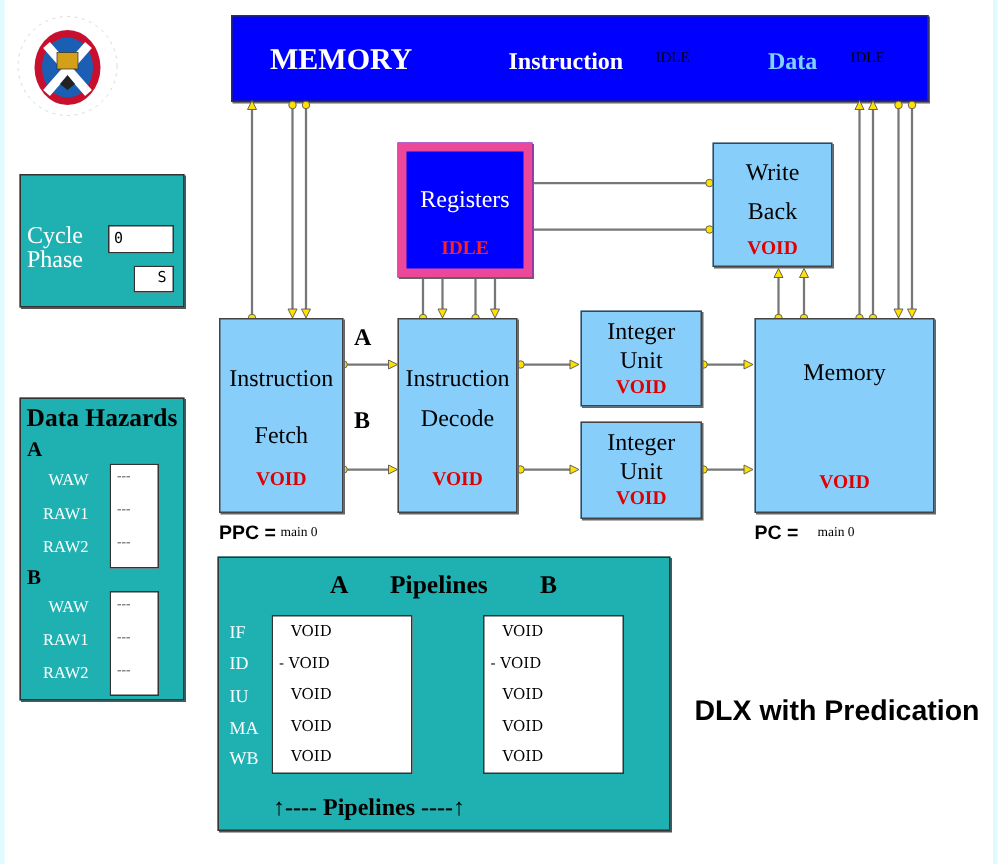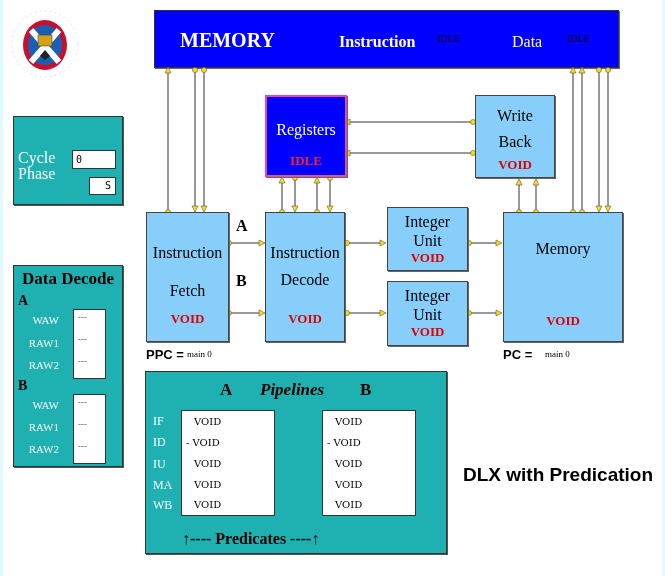--- a/index.html
+++ b/index.html
@@ -7,39 +7,39 @@
          font-family: "Liberation Serif", "DejaVu Serif", serif; }
   .edge-l { position:absolute; left:0; top:0; width:3px; height:576px; background:#e0fbff; }
   .edge-r { position:absolute; right:0; top:0; width:3px; height:576px; background:#e0fbff; }
   .abs { position:absolute; }
   .logo { left:11px; top:8px; width:68px; height:72px; }
   .memory { left:154px; top:10px; width:463px; height:56px; background:#0000ff; border:1px solid #333;
             box-shadow:1px 1px 0 #666; }
   .memory .title { position:absolute; left:25px; top:18px; color:#fff; font-weight:bold; font-size:20px; }
   .memory .ilabel { position:absolute; left:184px; top:22px; color:#fff; font-weight:bold; font-size:16px; }
   .memory .istat { position:absolute; left:282px; top:22px; color:#000; font-size:10px; }
-  .memory .dlabel { position:absolute; left:357px; top:22px; color:#fef9c3; font-weight:normal; font-size:16px; }
+  .memory .dlabel { position:absolute; left:357px; top:22px; color:#7dd3fc; font-weight:bold; font-size:16px; }
   .memory .dstat { position:absolute; left:412px; top:22px; color:#000; font-size:10px; }
 
   .panel { background:#1fb1b1; border:1px solid #333; box-shadow:1px 1px 0 #555; }
   .clock { left:13px; top:116px; width:108px; height:87px; }
   .clock .hd { position:absolute; left:0; width:100%; top:4px; text-align:center; font-weight:bold; font-size:17px; color:#000; }
   .clock .lbl { position:absolute; color:#fff; font-size:16px; }
   .box-in { position:absolute; background:#fff; border:1px solid #333; font-size:10px; font-family:"DejaVu Sans Mono", monospace; padding-left:3px; box-sizing:border-box; }
   .hazards { left:13px; top:265px; width:108px; height:200px; }
   .hazards .hd { position:absolute; left:0; width:100%; top:3px; text-align:center; font-weight:bold; font-size:17px; color:#000; }
   .hazards .grp { position:absolute; font-weight:bold; font-size:14px; color:#000; }
   .hazards .hl { position:absolute; color:#fff; font-size:11px; text-align:right; width:40px; }
   .hazards .hbox { position:absolute; background:#fff; border:1px solid #333; width:31px; height:68px; left:59px; }
   .hazards .hv { position:absolute; left:4px; font-size:9px; color:#555; }
 
   .unit { background:#87cefa; border:1px solid #444; box-shadow:1px 1px 0 #666; text-align:center; color:#000; }
   .unit .nm { position:absolute; left:0; width:100%; font-size:16px; line-height:1.3; }
   .unit .st { position:absolute; left:0; width:100%; color:#e00000; font-weight:bold; font-size:13px; }
-  .regs { left:265px; top:95px; width:78px; height:78px; background:#0000ff; border:2px solid #ec4899; box-shadow:1px 1px 0 #666; }
+  .regs { left:265px; top:95px; width:78px; height:78px; background:#0000ff; border:6px solid #ec4899; box-shadow:1px 1px 0 #666; }
   .regs .nm { position:absolute; left:0; width:100%; top:24px; text-align:center; color:#fff; font-size:16px; }
   .regs .st { position:absolute; left:0; width:100%; top:56px; text-align:center; color:#ff2020; font-size:13px; font-weight:bold; }
 
   .lbl-bold { font-weight:bold; font-size:16px; color:#000; }
   .pc-lbl { font-family:"Liberation Sans", sans-serif; font-weight:bold; font-size:13px; color:#000; }
   .pc-val { font-size:9px; color:#000; }
 
   .pipes { left:145px; top:371px; width:300px; height:181px; }
   .pipes .hd { position:absolute; top:8px; font-weight:bold; font-size:17px; color:#000; }
   .pipes .rl { position:absolute; left:7px; color:#fff; font-size:12px; }
@@ -74,21 +74,21 @@
 </div>
 
 <div class="abs panel clock">
   <span class="lbl" style="left:4px;top:32px;">Cycle</span>
   <div class="box-in" style="left:58px;top:33px;width:44px;height:19px;line-height:17px;">0</div>
   <span class="lbl" style="left:4px;top:48px;">Phase</span>
   <div class="box-in" style="left:75px;top:60px;width:27px;height:18px;line-height:16px;text-align:right;padding-right:4px;">S</div>
 </div>
 
 <div class="abs panel hazards">
-  <div class="hd">Data Decode</div>
+  <div class="hd">Data Hazards</div>
   <span class="grp" style="left:4px;top:27px;">A</span>
   <span class="hl" style="left:5px;top:48px;">WAW</span>
   <span class="hl" style="left:5px;top:71px;">RAW1</span>
   <span class="hl" style="left:5px;top:93px;">RAW2</span>
   <div class="hbox" style="top:43px;">
     <span class="hv" style="top:2px;">---</span>
     <span class="hv" style="top:24px;">---</span>
     <span class="hv" style="top:46px;">---</span>
   </div>
   <span class="grp" style="left:4px;top:112px;">B</span>
@@ -222,21 +222,21 @@
   <div class="st" style="top:100px;">VOID</div>
 </div>
 
 <span class="abs pc-lbl" style="left:146px;top:347px;">PPC =</span>
 <span class="abs pc-val" style="left:187px;top:349px;">main 0</span>
 <span class="abs pc-lbl" style="left:503px;top:347px;">PC =</span>
 <span class="abs pc-val" style="left:545px;top:349px;">main 0</span>
 
 <div class="abs panel pipes">
   <span class="hd" style="left:74px;">A</span>
-  <span class="hd" style="left:114px;font-style:italic;">Pipelines</span>
+  <span class="hd" style="left:114px;">Pipelines</span>
   <span class="hd" style="left:214px;">B</span>
 
   <span class="rl" style="top:42px;">IF</span>
   <span class="rl" style="top:63px;">ID</span>
   <span class="rl" style="top:85px;">IU</span>
   <span class="rl" style="top:106px;">MA</span>
   <span class="rl" style="top:126px;">WB</span>
 
   <div class="pbox" style="left:35px;">
     <span class="pv" style="top:5px;left:12px;">VOID</span>
@@ -245,16 +245,16 @@
     <span class="pv" style="top:68px;left:12px;">VOID</span>
     <span class="pv" style="top:88px;left:12px;">VOID</span>
   </div>
   <div class="pbox" style="left:176px;">
     <span class="pv" style="top:5px;left:12px;">VOID</span>
     <span class="pv" style="top:26px;">- VOID</span>
     <span class="pv" style="top:47px;left:12px;">VOID</span>
     <span class="pv" style="top:68px;left:12px;">VOID</span>
     <span class="pv" style="top:88px;left:12px;">VOID</span>
   </div>
-  <span class="pred">↑---- Predicates ----↑</span>
+  <span class="pred">↑---- Pipelines ----↑</span>
 </div>
 
 <span class="abs dlx">DLX with Predication</span>
 
 </body></html>

